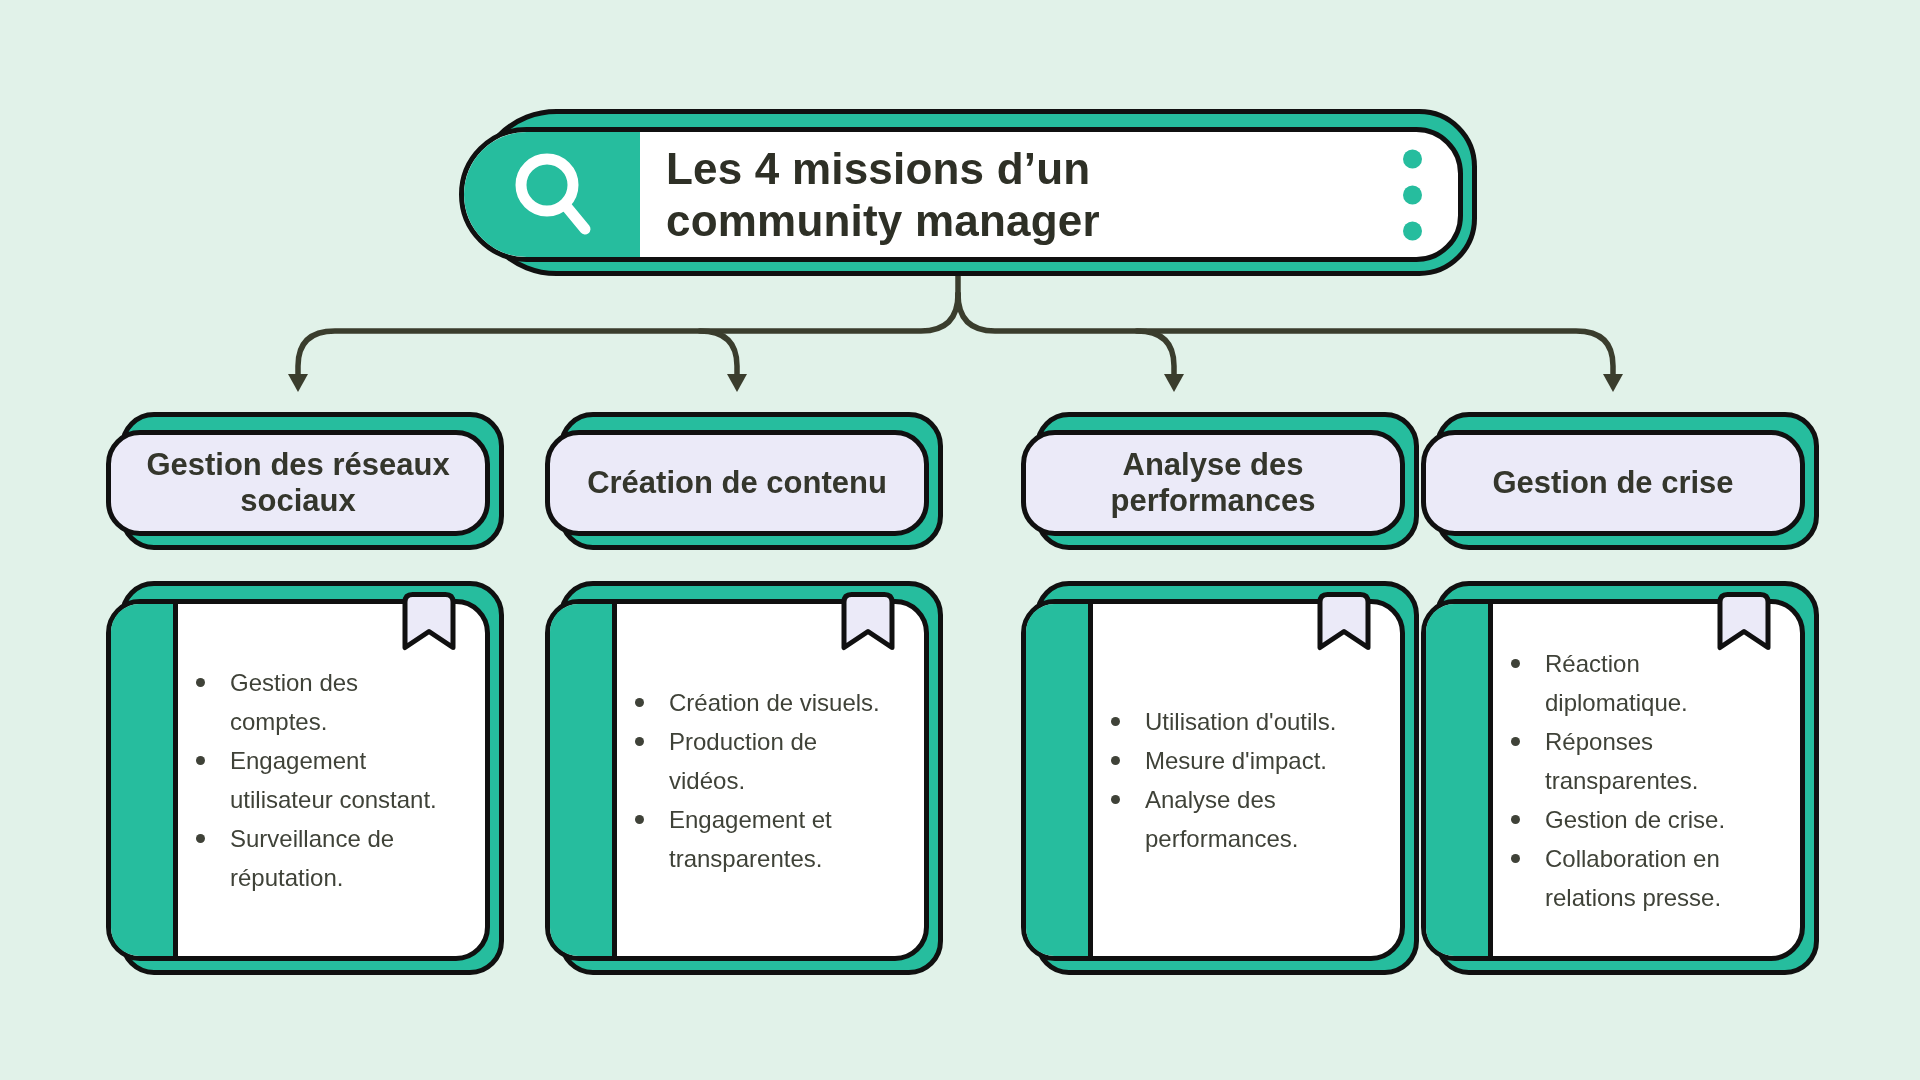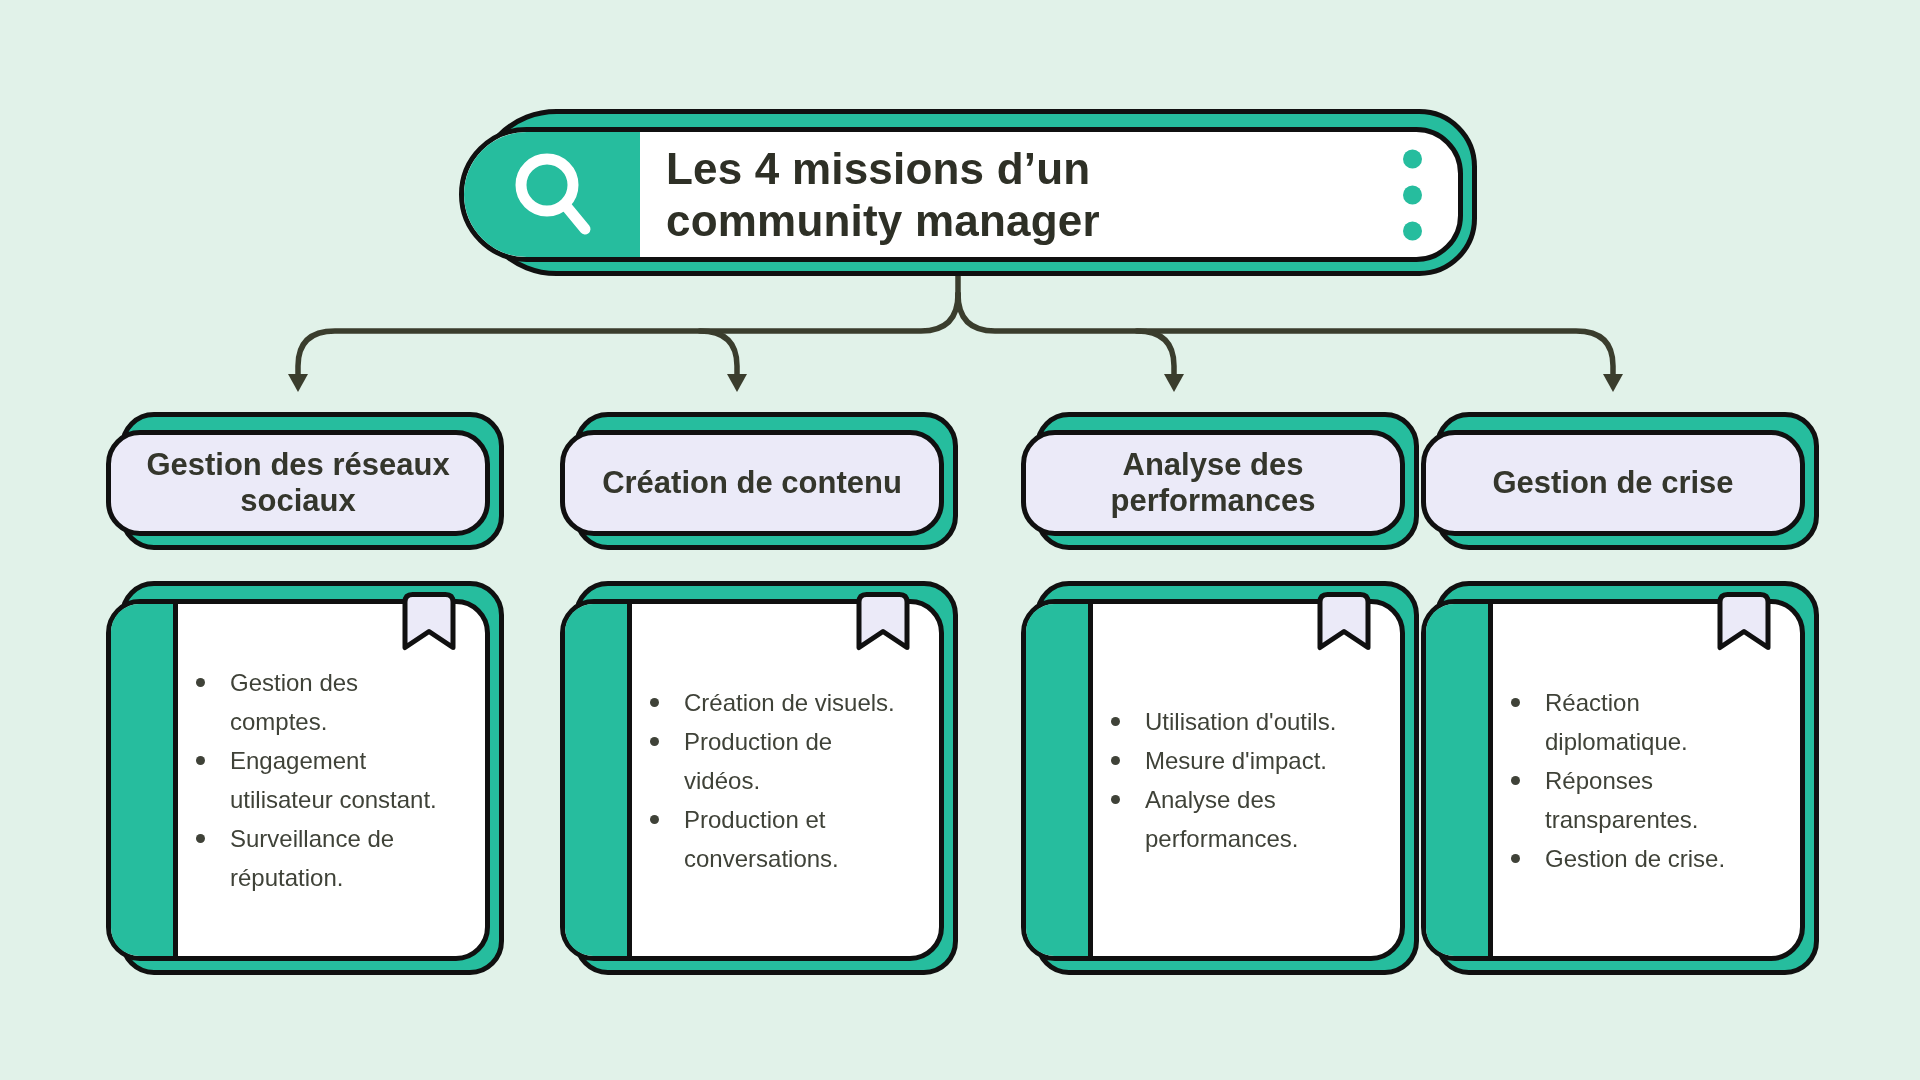--- a/index.html
+++ b/index.html
@@ -41,21 +41,21 @@
     border-right:5px solid #101010;border-radius:28px 0 0 28px;}
   .bookmark{position:absolute;top:-13px;right:28px;width:56px;height:60px;}
   .card-content{position:absolute;left:67px;right:4px;top:0;bottom:0;
     display:flex;align-items:center;}
   ul.bullets{list-style:none;margin:0 0 0 8px;padding:0 0 0 44px;width:228px;
     font-size:24px;line-height:39px;color:#3F4238;}
   ul.bullets li{position:relative;}
   ul.bullets li::before{content:"";position:absolute;left:-34px;top:15px;
     width:9px;height:9px;border-radius:50%;background:#3F4238;}
 
-  .l0{left:106px;} .l1{left:560px;} .l2{left:1021px;} .l3{left:1421px;}
+  .l0{left:106px;} .l1{left:545px;} .l2{left:1021px;} .l3{left:1421px;}
 </style>
 </head>
 <body>
 
 <div class="stage">
 
   <svg class="connectors" width="1920" height="1080" viewBox="0 0 1920 1080">
     <g stroke="#3A3D2D" stroke-width="5.5" fill="none" stroke-linecap="round">
       <path d="M958 262 L958 300"></path>
       <path d="M958 294 Q958 331 921 331 L335 331 Q298 331 298 366 L298 377"></path>
@@ -127,21 +127,21 @@
     <div class="layer-shadow"></div>
     <div class="layer-front">
       <div class="spine"></div>
       <svg class="bookmark" viewBox="0 0 56 60">
         <path d="M4 11 Q4 3.5 11.5 3.5 L44.5 3.5 Q52 3.5 52 11 L52 56.5 L28 40.5 L4 56.5 Z" fill="#EBEAF8" stroke="#101010" stroke-width="5" stroke-linejoin="round"></path>
       </svg>
       <div class="card-content">
         <ul class="bullets">
           <li>Création de visuels.</li>
           <li>Production de vidéos.</li>
-          <li>Production et conversations.</li>
+          <li>Engagement et transparentes.</li>
         </ul>
       </div>
     </div>
   </div>
 
   <div class="layered bcard l2">
     <div class="layer-shadow"></div>
     <div class="layer-front">
       <div class="spine"></div>
       <svg class="bookmark" viewBox="0 0 56 60">
@@ -162,18 +162,19 @@
     <div class="layer-front">
       <div class="spine"></div>
       <svg class="bookmark" viewBox="0 0 56 60">
         <path d="M4 11 Q4 3.5 11.5 3.5 L44.5 3.5 Q52 3.5 52 11 L52 56.5 L28 40.5 L4 56.5 Z" fill="#EBEAF8" stroke="#101010" stroke-width="5" stroke-linejoin="round"></path>
       </svg>
       <div class="card-content">
         <ul class="bullets">
           <li>Réaction diplomatique.</li>
           <li>Réponses transparentes.</li>
           <li>Gestion de crise.</li>
+          <li>Collaboration en relations presse.</li>
         </ul>
       </div>
     </div>
   </div>
 
 </div>
 
 </body></html>

